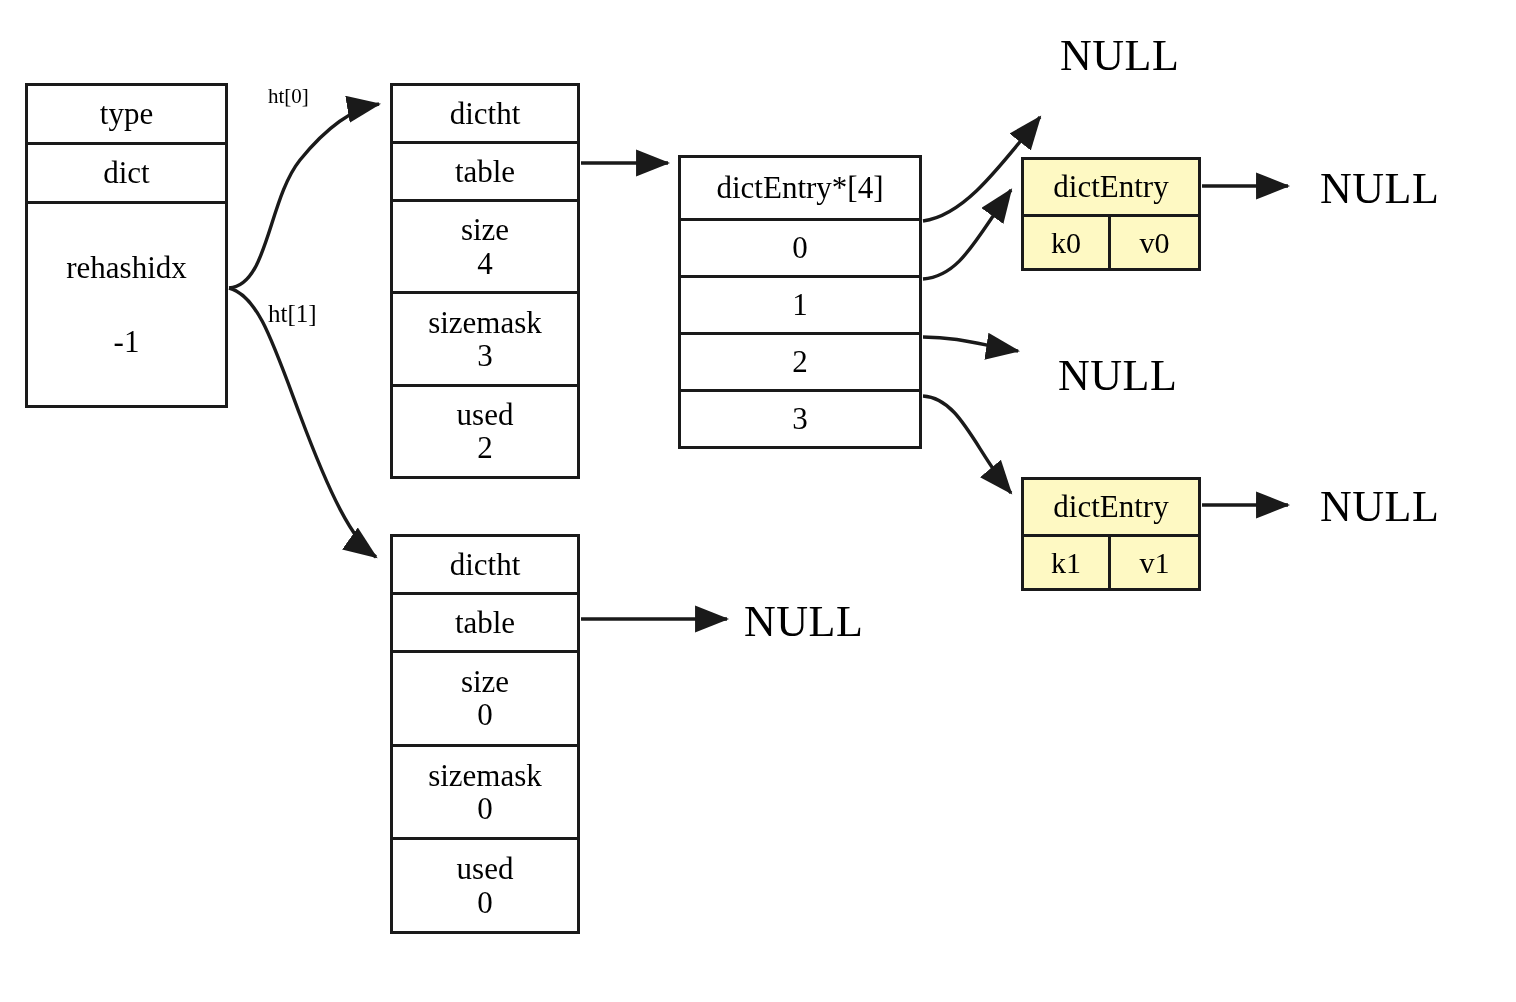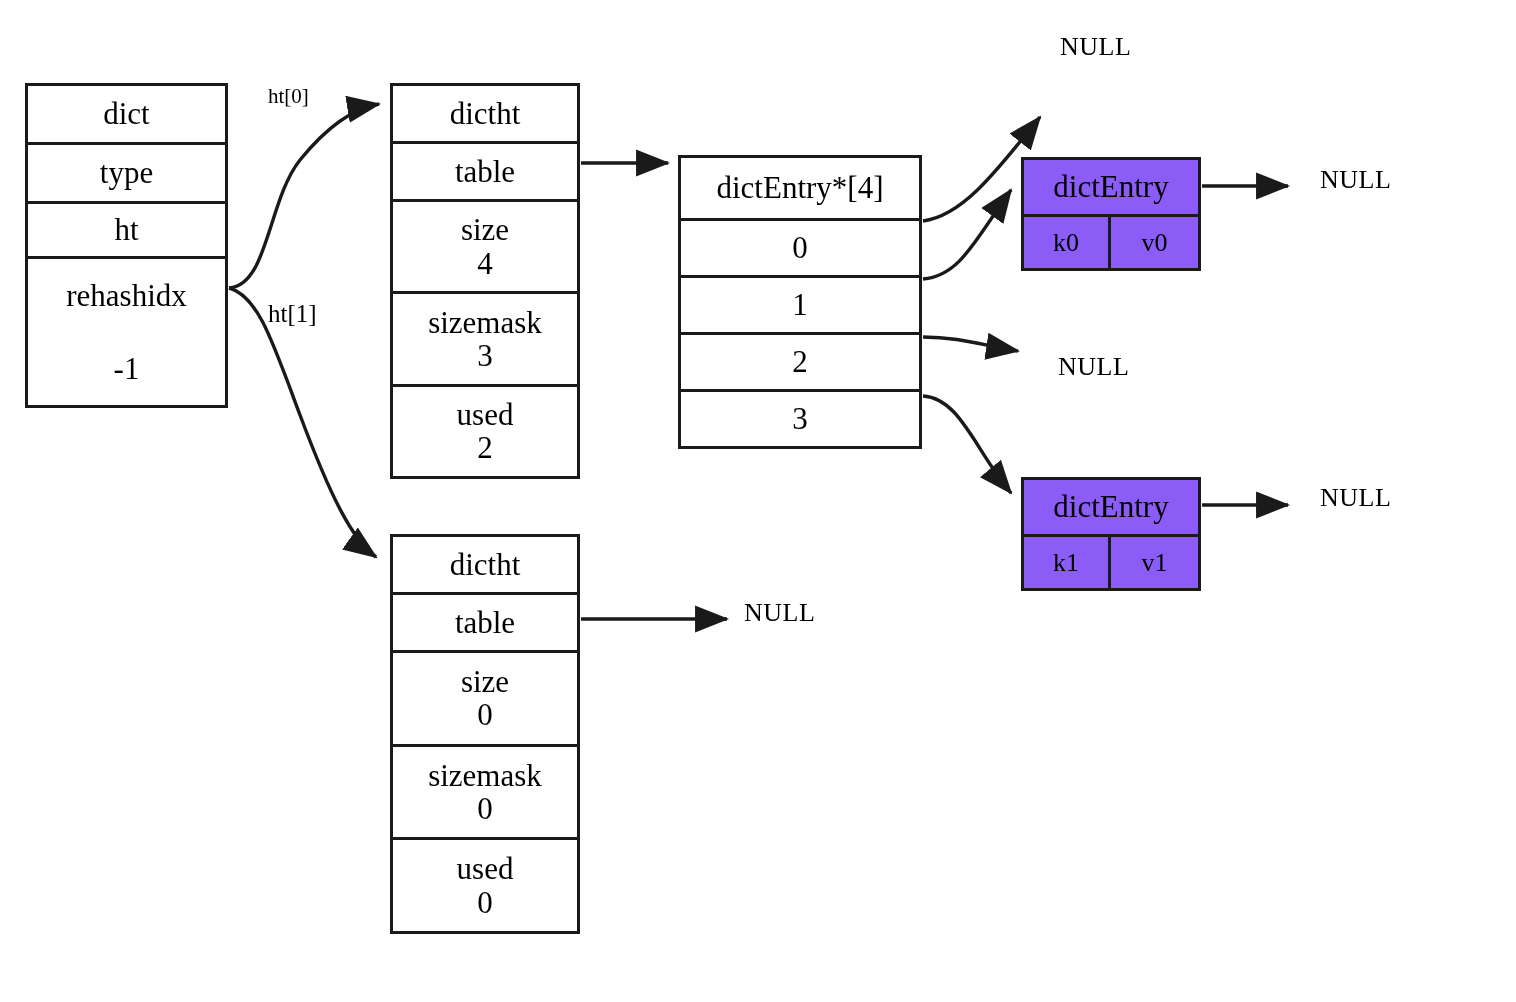--- a/index.html
+++ b/index.html
@@ -72,21 +72,21 @@
   #dictht1 .f-table { flex: 0 0 58px; }
   
   #bucket-array { left: 678px; top: 131px; width: 244px; height: 294px; margin-top: 24px; }
   #bucket-array .field { font-size: 31px; }
   #bucket-array .f-head { flex: 0 0 63px; }
   
   .entry {
     position: absolute;
     box-sizing: border-box;
     border: 3px solid #1a1a1a;
-    background: #8b5cf6;
+    background: #fef9c3;
     display: flex;
     flex-direction: column;
   }
   .entry-head {
     box-sizing: border-box;
     flex: 0 0 57px;
     border-bottom: 3px solid #1a1a1a;
     display: flex;
     align-items: center;
     justify-content: center;
@@ -97,30 +97,30 @@
     flex: 1 1 auto;
     display: flex;
     flex-direction: row;
   }
   .entry-k, .entry-v {
     box-sizing: border-box;
     flex: 1 1 50%;
     display: flex;
     align-items: center;
     justify-content: center;
-    font-size: 26px;
+    font-size: 30px;
   }
   .entry-k { border-right: 3px solid #1a1a1a; }
   #entry0 { left: 1021px; top: 157px; width: 180px; height: 114px; }
   #entry1 { left: 1021px; top: 477px; width: 180px; height: 114px; }
   
   #lbl-ht0 { left: 268px; top: 86px;  font-size: 21px; }
   #lbl-ht1 { left: 268px; top: 301px; font-size: 25px; }
   
-  .null-lbl { font-size: 26px; letter-spacing: 0.5px; }
+  .null-lbl { font-size: 44px; letter-spacing: 0.5px; }
   #null-top      { left: 1060px; top: 34px;  }
   #null-entry0   { left: 1320px; top: 167px; }
   #null-slot2    { left: 1058px; top: 354px; }
   #null-entry1   { left: 1320px; top: 485px; }
   #null-table1   { left: 744px;  top: 600px; }
 </style>
 </head>
 <body>
 
 <div id="canvas">
@@ -149,28 +149,25 @@
 
       <path d="M923,396 C960,398 975,450 1011,493"></path>
 
       <path d="M1202,186 L1288,186"></path>
 
       <path d="M1202,505 L1288,505"></path>
     </g>
   </svg>
 
   <div class="struct" id="dict-struct">
-    <div class="field f-head">
-      <span class="fname">dict</span>
-    </div>
     <div class="field f-type">
       <span class="fname">type</span>
     </div>
-    <div class="field f-ht">
-      <span class="fname">ht</span>
+    <div class="field f-head">
+      <span class="fname">dict</span>
     </div>
     <div class="field f-rehash">
       <span class="fname">rehashidx</span>
       <span class="fval">-1</span>
     </div>
   </div>
 
   <div class="lbl" id="lbl-ht0">ht[0]</div>
   <div class="lbl" id="lbl-ht1">ht[1]</div>
 

